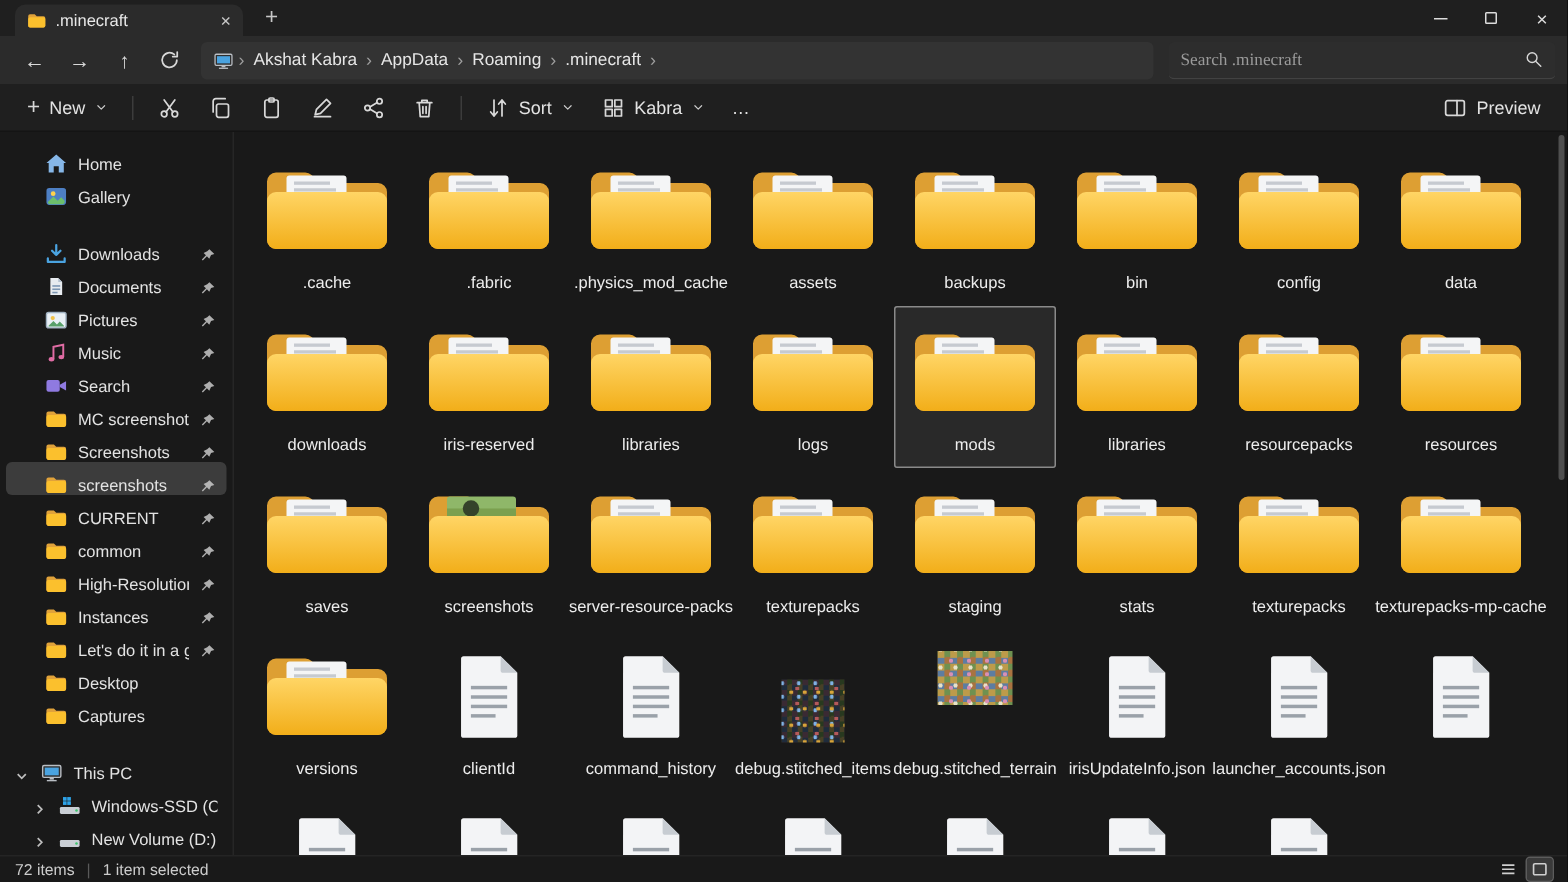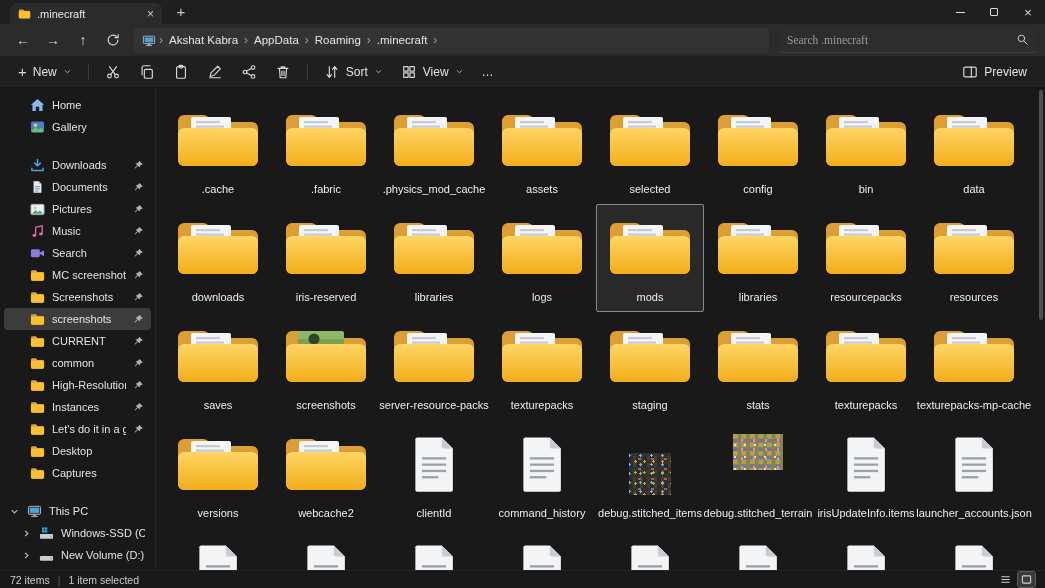--- a/index.html
+++ b/index.html
@@ -33,21 +33,21 @@
 .tb-btn{display:flex;align-items:center;gap:6px;height:26px;padding:0 8px;border-radius:4px;font-size:12px;color:#e3e3e3}
 .tb-icon-btn{width:32px;justify-content:center;padding:0}
 .tb-plus{font-size:15px;color:#d8d8d8;line-height:1;margin-top:-1px}
 .chev{width:9px;height:9px;fill:none;stroke:#c9c9c9;stroke-width:1.6;stroke-linecap:round;stroke-linejoin:round;display:block}
 .tb-sep{width:1px;height:16px;background:#3c3c3c;margin:0 6px}
 .preview-btn{margin-left:auto}
 
 .content{display:flex;height:482px}
 .sidebar{width:156px;padding-top:6px;border-right:1px solid #262626;overflow:hidden}
 .side-section{margin-bottom:16px}
-.side-item{height:22px;display:flex;align-items:center;gap:7px;padding:0 6px 0 26px;margin:0 4px;border-radius:4px;font-size:11px;color:#e3e3e3;white-space:nowrap}
+.side-item{height:22px;display:flex;align-items:flex-end;gap:7px;padding:0 6px 0 26px;margin:0 4px;border-radius:4px;font-size:11px;color:#e3e3e3;white-space:nowrap}
 .side-item.selected{background:#3c3c3c}
 .side-icon{width:15px;flex:0 0 15px}
 .side-icon svg{width:15px;height:14px;display:block}
 .side-label{flex:1;overflow:hidden}
 .pin{width:12px;flex:0 0 12px;opacity:.85}
 .pin svg{width:11px;height:11px;display:block}
 .side-item.root{padding-left:6px}
 .side-item.drive{padding-left:18px}
 .tree-chev{width:10px;flex:0 0 10px}
 .tree-chev svg{width:9px;height:9px;fill:none;stroke:#bdbdbd;stroke-width:1.3;display:block}
@@ -299,21 +299,21 @@
           <path d="M4.5 7 l4.5 4.5 4.5-4.5"></path>
         </svg>
     </div>
     <div class="tb-btn">
       <svg class="tbi" viewBox="0 0 18 18">
           <rect x="3" y="3" width="5" height="5"></rect>
           <rect x="10" y="3" width="5" height="5"></rect>
           <rect x="3" y="10" width="5" height="5"></rect>
           <rect x="10" y="10" width="5" height="5"></rect>
         </svg>
-      <span>View</span>
+      <span>Kabra</span>
       <svg class="chev" viewBox="0 0 18 18">
           <path d="M4.5 7 l4.5 4.5 4.5-4.5"></path>
         </svg>
     </div>
     <div class="tb-btn">
       <span>…</span>
     </div>
     <div class="tb-btn preview-btn">
       <svg class="tbi" viewBox="0 0 18 18">
           <rect x="2" y="3.5" width="14" height="11" rx="1.5"></rect>
@@ -605,44 +605,44 @@
               </svg>
             </div>
             <div class="cell-label">assets</div>
           </div>
           <div class="cell">
             <div class="cell-icon">
               <svg class="icn-folder">
                 <use href="#sym-folder"></use>
               </svg>
             </div>
-            <div class="cell-label">selected</div>
+            <div class="cell-label">backups</div>
+          </div>
+          <div class="cell">
+            <div class="cell-icon">
+              <svg class="icn-folder">
+                <use href="#sym-folder"></use>
+              </svg>
+            </div>
+            <div class="cell-label">bin</div>
           </div>
           <div class="cell">
             <div class="cell-icon">
               <svg class="icn-folder">
                 <use href="#sym-folder"></use>
               </svg>
             </div>
             <div class="cell-label">config</div>
           </div>
           <div class="cell">
             <div class="cell-icon">
               <svg class="icn-folder">
                 <use href="#sym-folder"></use>
               </svg>
             </div>
-            <div class="cell-label">bin</div>
-          </div>
-          <div class="cell">
-            <div class="cell-icon">
-              <svg class="icn-folder">
-                <use href="#sym-folder"></use>
-              </svg>
-            </div>
             <div class="cell-label">data</div>
           </div>
           <div class="cell">
             <div class="cell-icon">
               <svg class="icn-folder">
                 <use href="#sym-folder"></use>
               </svg>
             </div>
             <div class="cell-label">downloads</div>
           </div>
@@ -769,28 +769,20 @@
           <div class="cell">
             <div class="cell-icon">
               <svg class="icn-folder">
                 <use href="#sym-folder"></use>
               </svg>
             </div>
             <div class="cell-label">versions</div>
           </div>
           <div class="cell">
             <div class="cell-icon">
-              <svg class="icn-folder">
-                <use href="#sym-folder"></use>
-              </svg>
-            </div>
-            <div class="cell-label">webcache2</div>
-          </div>
-          <div class="cell">
-            <div class="cell-icon">
               <svg class="icn-doc">
                 <use href="#sym-doc"></use>
               </svg>
             </div>
             <div class="cell-label">clientId</div>
           </div>
           <div class="cell">
             <div class="cell-icon">
               <svg class="icn-doc">
                 <use href="#sym-doc"></use>
@@ -809,21 +801,21 @@
               <div class="mosaic-terrain"></div>
             </div>
             <div class="cell-label">debug.stitched_terrain</div>
           </div>
           <div class="cell">
             <div class="cell-icon">
               <svg class="icn-doc">
                 <use href="#sym-doc"></use>
               </svg>
             </div>
-            <div class="cell-label">irisUpdateInfo.items</div>
+            <div class="cell-label">irisUpdateInfo.json</div>
           </div>
           <div class="cell">
             <div class="cell-icon">
               <svg class="icn-doc">
                 <use href="#sym-doc"></use>
               </svg>
             </div>
             <div class="cell-label">launcher_accounts.json</div>
           </div>
           <div class="cell">

